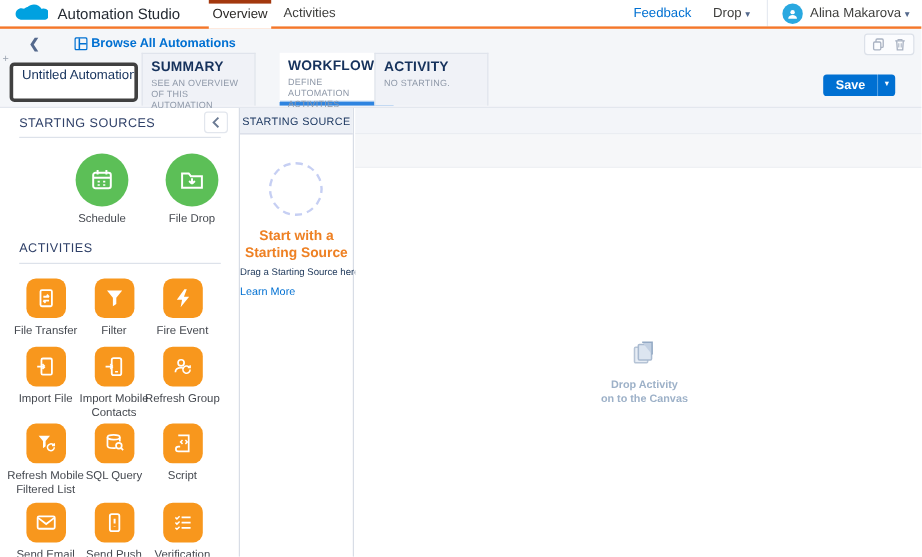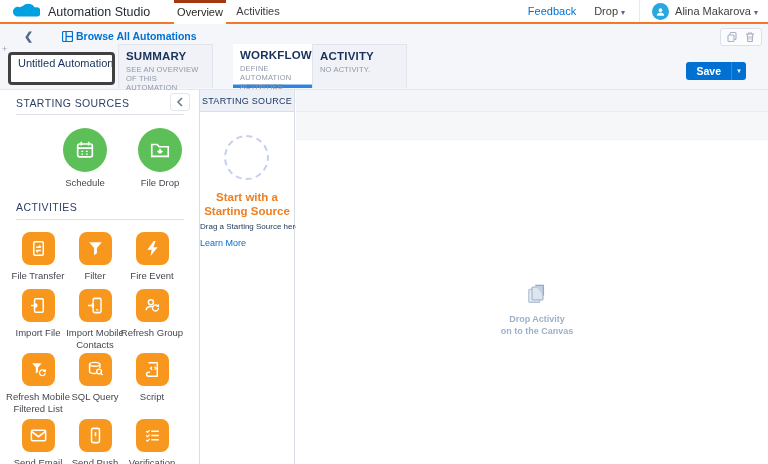--- a/index.html
+++ b/index.html
@@ -116,21 +116,21 @@
   <div class="wf-tab" style="left:118px;">
     <div class="t-label">SUMMARY</div>
     <div class="t-desc">SEE AN OVERVIEW OF THIS AUTOMATION</div>
   </div>
   <div class="wf-tab active" style="left:233px;">
     <div class="t-label">WORKFLOW</div>
     <div class="t-desc">DEFINE AUTOMATION ACTIVITIES</div>
   </div>
   <div class="wf-tab" style="left:312px;">
     <div class="t-label">ACTIVITY</div>
-    <div class="t-desc">NO ACTIVITY.</div>
+    <div class="t-desc">NO STARTING.</div>
   </div>
 
   <div class="save-group">
     <span class="save-main">Save</span>
     <span class="save-caret">▾</span>
   </div>
 </div>
 
 <div class="main">
 

